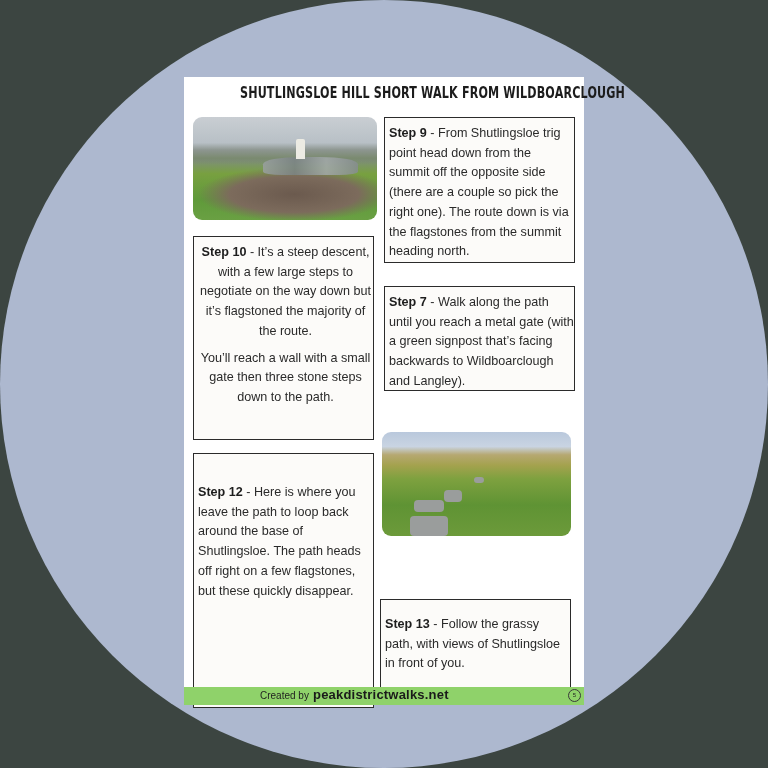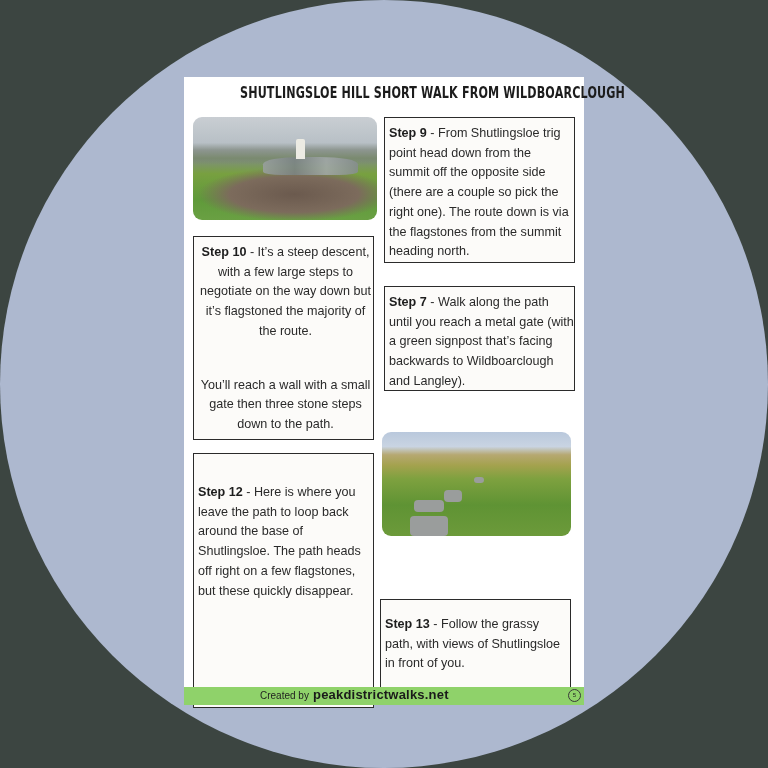--- a/index.html
+++ b/index.html
@@ -116,21 +116,21 @@
     <div class="stones"></div>
     <div class="trig"></div>
   </div>
 
   <div class="box" style="left:200px; top:40px; width:191px; height:146px;">
     <p><b>Step 9</b><span> - From Shutlingsloe trig point head down from the summit off the opposite side (there are a couple so pick the right one). The route down is via the flagstones from the summit heading north.</span></p>
   </div>
 
   <div class="box" style="left:9px; top:159px; width:181px; height:204px;text-align:center;">
     <p><b>Step 10</b><span> - It’s a steep descent, with a few large steps to negotiate on the way down but it’s flagstoned the majority of the route.</span></p>
-    <p style="margin-top:34px;">You’ll reach a wall with a small gate then three stone steps down to the path.</p>
+    <p style="margin-top:7px;">You’ll reach a wall with a small gate then three stone steps down to the path.</p>
   </div>
 
   <div class="box" style="left:200px; top:209px; width:191px; height:105px;">
     <p><b>Step 7</b><span> -  Walk along the path until you reach a metal gate (with a green signpost that’s facing backwards to Wildboarclough and Langley).</span></p>
   </div>
 
   <div class="photo photo2">
     <div class="flag" style="left:28px; top:84px; width:38px; height:20px;"></div>
     <div class="flag" style="left:32px; top:68px; width:30px; height:12px;"></div>
     <div class="flag" style="left:62px; top:58px; width:18px; height:12px;"></div>

